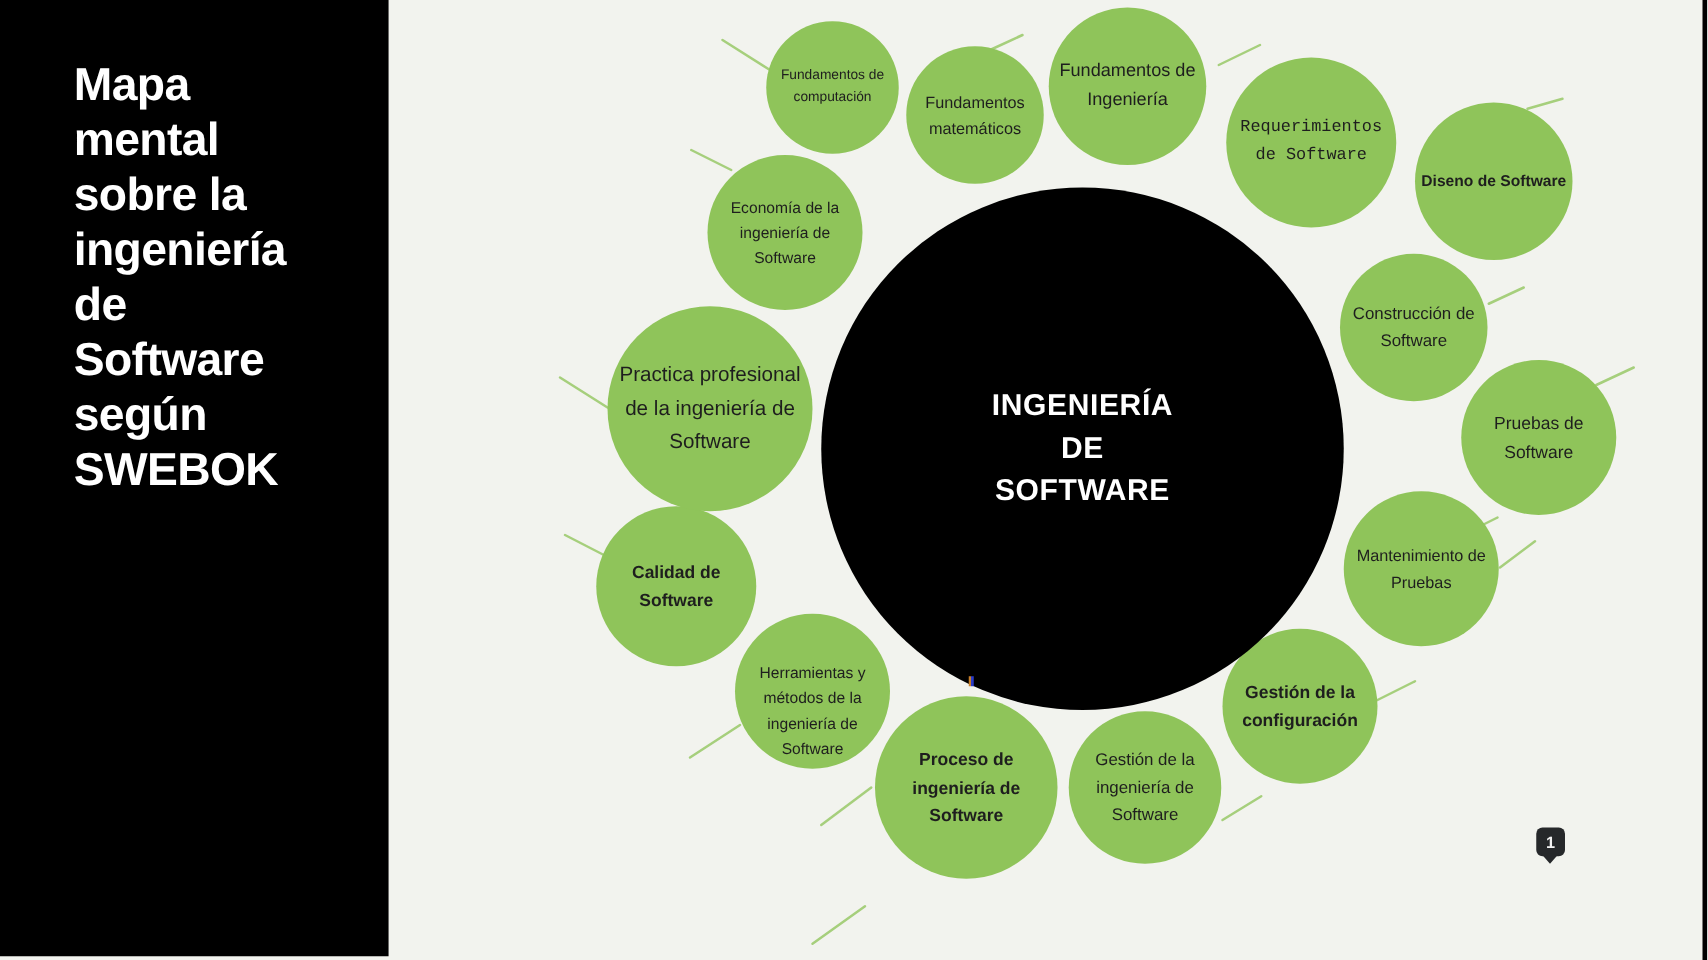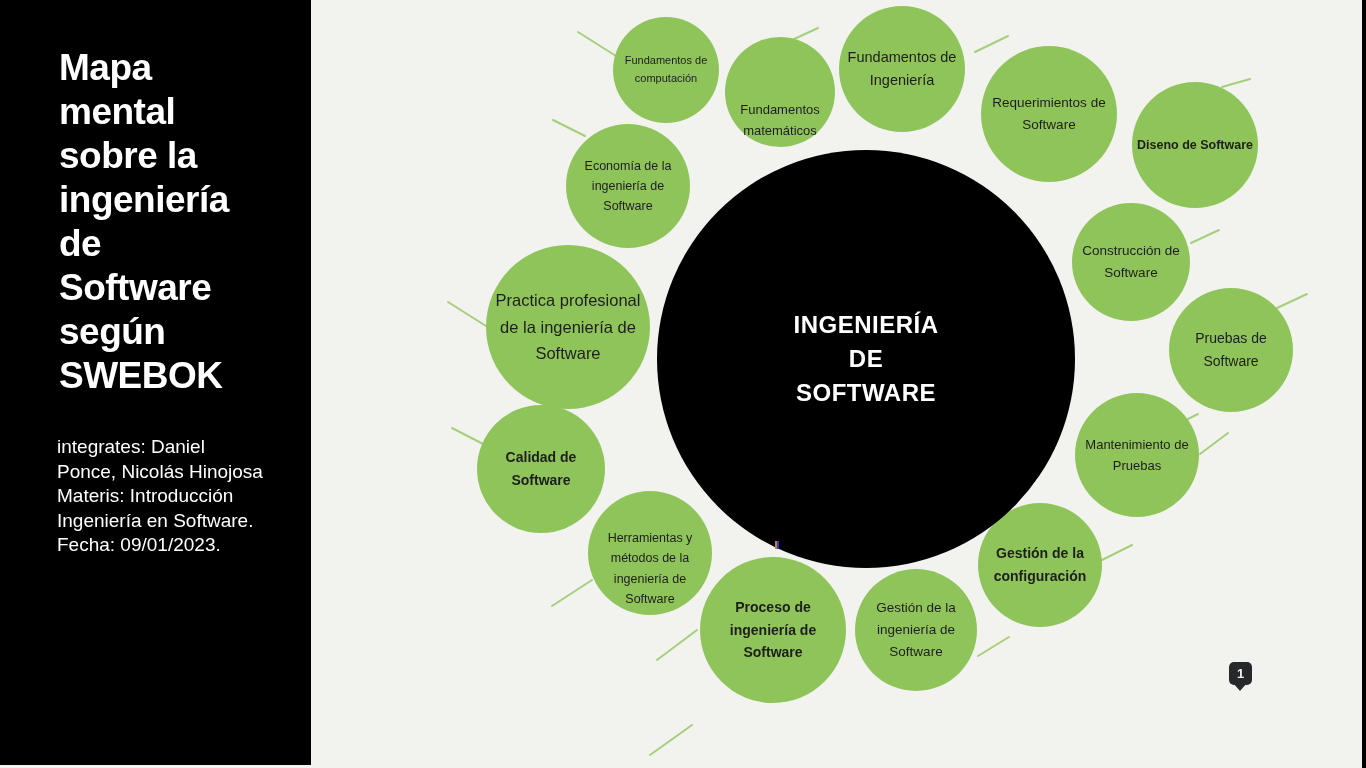--- a/index.html
+++ b/index.html
@@ -63,25 +63,20 @@
 
   <aside class="sidebar">
     <h1 class="side-title">Mapa
 mental
 sobre la
 ingeniería
 de
 Software
 según
 SWEBOK</h1>
-    <p class="side-info">integrates: Daniel
-Ponce, Nicolás Hinojosa
-Materis: Introducción
-Ingeniería en Software.
-Fecha: 09/01/2023.</p>
   </aside>
 
   <main class="canvas">
     <svg class="branches" width="1051" height="768" viewBox="311 0 1051 768" id="branch-svg">
         <line x1="578" y1="32" x2="616" y2="56" stroke="#a6cf7c" stroke-width="2" stroke-linecap="round"></line>
         <line x1="792" y1="40" x2="818" y2="28" stroke="#a6cf7c" stroke-width="2" stroke-linecap="round"></line>
         <line x1="975" y1="52" x2="1008" y2="36" stroke="#a6cf7c" stroke-width="2" stroke-linecap="round"></line>
         <line x1="1222" y1="87" x2="1250" y2="79" stroke="#a6cf7c" stroke-width="2" stroke-linecap="round"></line>
         <line x1="1191" y1="243" x2="1219" y2="230" stroke="#a6cf7c" stroke-width="2" stroke-linecap="round"></line>
         <line x1="1277" y1="308" x2="1307" y2="294" stroke="#a6cf7c" stroke-width="2" stroke-linecap="round"></line>
@@ -94,27 +89,27 @@
         <line x1="552" y1="606" x2="592" y2="580" stroke="#a6cf7c" stroke-width="2" stroke-linecap="round"></line>
         <line x1="452" y1="428" x2="487" y2="446" stroke="#a6cf7c" stroke-width="2" stroke-linecap="round"></line>
         <line x1="448" y1="302" x2="486" y2="326" stroke="#a6cf7c" stroke-width="2" stroke-linecap="round"></line>
         <line x1="553" y1="120" x2="585" y2="136" stroke="#a6cf7c" stroke-width="2" stroke-linecap="round"></line>
       </svg>
 
     <div id="topic-layer">
         <div class="node" style="left: 302px; top: 17px; width: 106px; height: 106px; font-size: 11px;">
           <span>Fundamentos de computación</span>
         </div>
-        <div class="node" style="left: 414px; top: 37px; width: 110px; height: 110px; font-size: 13px; align-items: flex-end;">
+        <div class="node" style="left: 414px; top: 37px; width: 110px; height: 110px; font-size: 13px;">
           <span>Fundamentos matemáticos</span>
         </div>
         <div class="node" style="left: 528px; top: 6px; width: 126px; height: 126px; font-size: 14.5px;">
           <span>Fundamentos de Ingeniería</span>
         </div>
-        <div class="node" style="left: 670px; top: 46px; width: 136px; height: 136px; font-size: 13.5px;">
+        <div class="node" style="left: 670px; top: 46px; width: 136px; height: 136px; font-size: 13.5px; font-family: Liberation Mono, monospace;">
           <span>Requerimientos de Software</span>
         </div>
         <div class="node" style="left: 821px; top: 82px; width: 126px; height: 126px; font-size: 12.5px; font-weight: bold; white-space: nowrap;">
           <span>Diseno de Software</span>
         </div>
         <div class="node" style="left: 761px; top: 203px; width: 118px; height: 118px; font-size: 13.5px;">
           <span>Construcción de Software</span>
         </div>
         <div class="node" style="left: 858px; top: 288px; width: 124px; height: 124px; font-size: 14px; font-weight: normal;">
           <span>Pruebas de Software</span>

